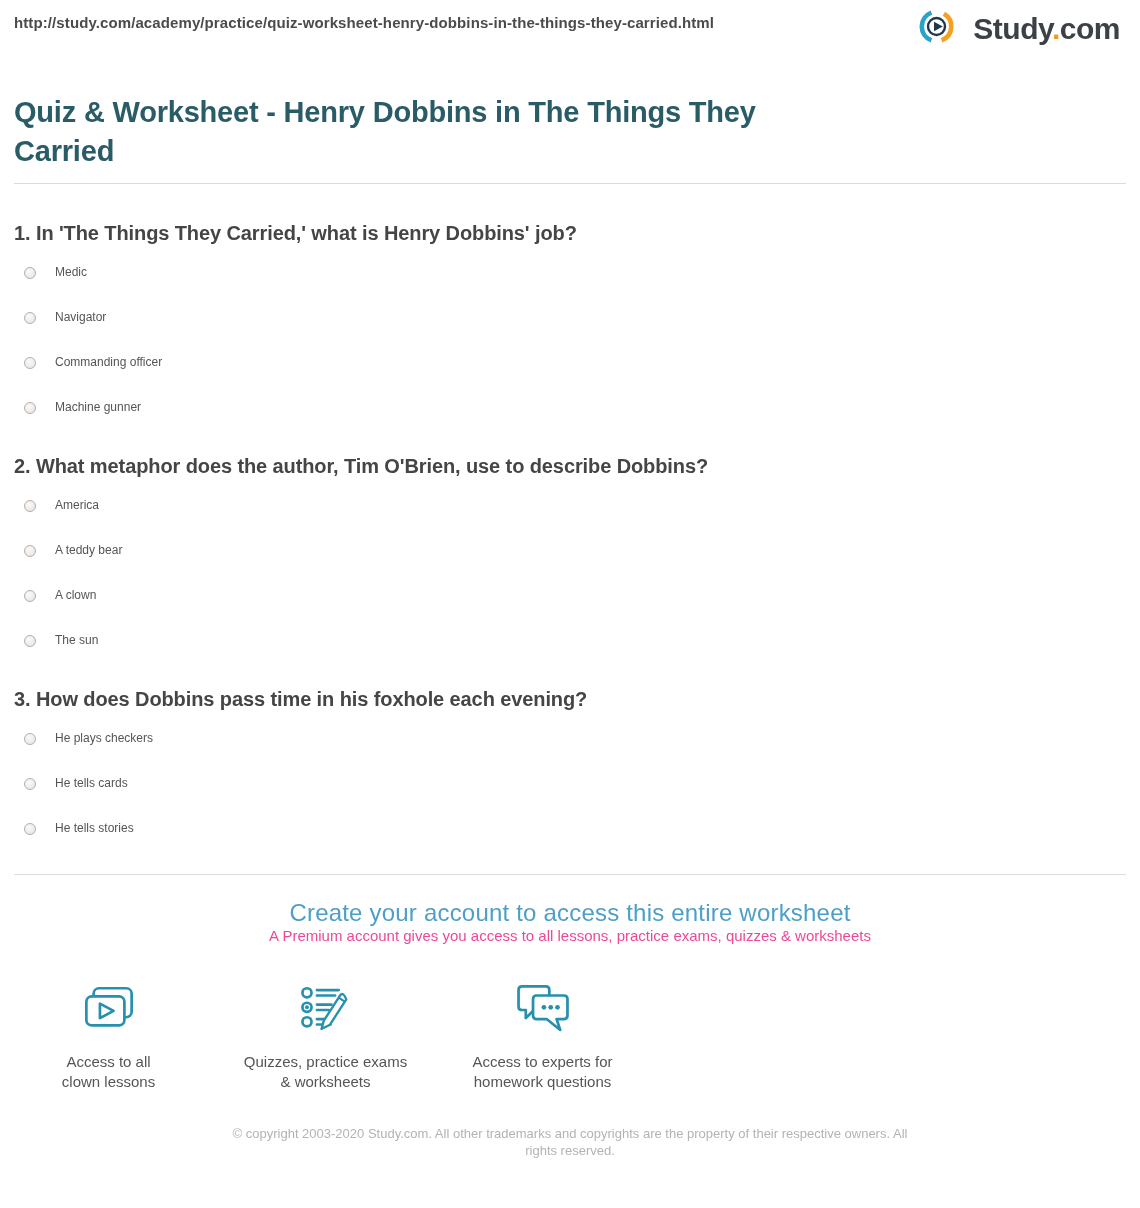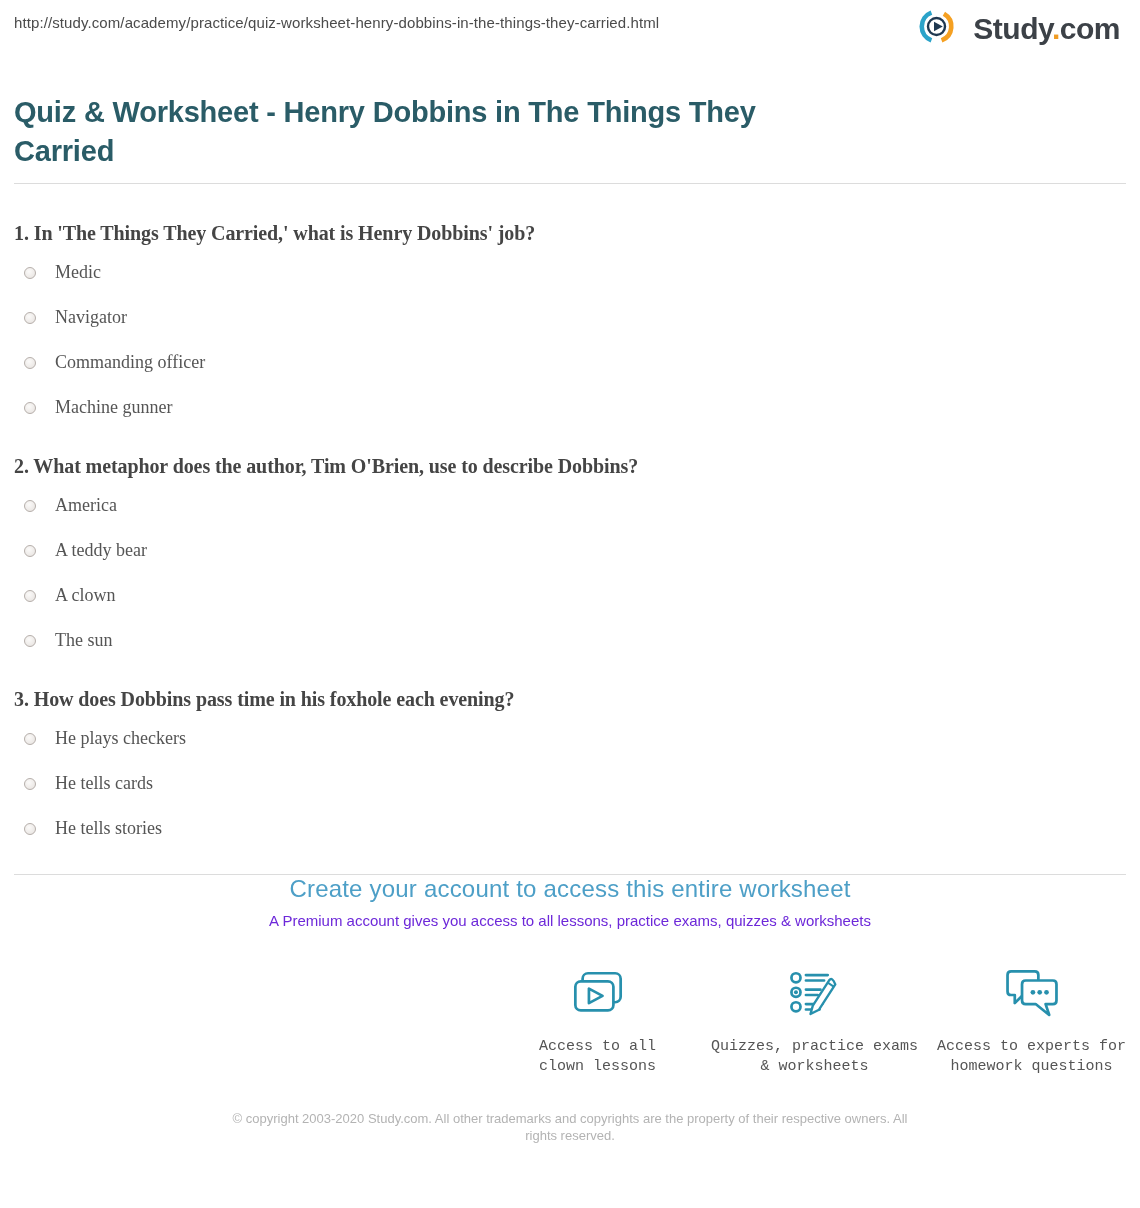--- a/index.html
+++ b/index.html
@@ -10,59 +10,60 @@
     color: #454545;
     overflow: hidden;
   }
   .page { width: 1140px; }
 
   
   .topbar {
     display: flex; justify-content: space-between; align-items: flex-start;
     padding: 8px 14px 0 14px;
   }
-  .url { font-size: 15px; color: #4b4b4b; margin-top: 6px; letter-spacing: 0.1px; }
+  .url { font-size: 15px; color: #4b4b4b; margin-top: 6px; letter-spacing: 0.1px; font-weight: bold; }
   .logo { display: flex; align-items: center; gap: 18px; cursor: pointer; margin-right: 6px; }
   .logo-text { font-size: 30px; font-weight: 700; color: #3c4147; letter-spacing: -0.5px; }
   .logo-dot { color: #f09c24; }
 
   
   h1.title {
     margin: 44px 14px 0 14px;
     max-width: 820px;
     font-size: 29px; font-weight: 700;
     color: #2a5c67; line-height: 1.35; letter-spacing: -0.2px;
   }
   .divider { border: none; border-top: 1px solid #dcdcdc; margin: 12px 14px 0 14px; }
 
   
-  .questions { padding: 0 14px; font-family: Liberation Serif, serif; }
+  .questions { padding: 0 14px; }
   .q-heading {
     font-size: 20px; font-weight: 700; color: #454545;
     margin: 38px 0 18px 0; letter-spacing: -0.1px;
   }
   .option { display: flex; align-items: center; margin: 0 0 26px 10px; line-height: 19px; cursor: pointer; }
   .radio {
     width: 12px; height: 12px; border-radius: 50%;
     border: 1px solid #b6afab;
     background: radial-gradient(circle at 40% 35%, #fbfaf9 0%, #eae6e3 80%);
     flex: 0 0 auto;
   }
-  .option-label { font-size: 18px; color: #555555; margin-left: 19px; }
+  .option-label { font-size: 12px; color: #555555; margin-left: 19px; }
 
   .divider2 { border: none; border-top: 1px solid #dcdcdc; margin: 36px 14px 0 14px; }
 
   
   .cta { text-align: center; }
   .cta-heading {
+    margin-top: 24px;
     font-size: 24px; font-weight: 300; color: #4d9fc7; letter-spacing: 0.2px;
   }
-  .cta-sub { margin-top: 9px; font-size: 15px; color: #6d28d9; }
-
-  .features { display: flex; justify-content: flex-end; margin-top: 37px; font-family: Liberation Mono, monospace; }
+  .cta-sub { font-size: 15px; color: #ec4899; }
+
+  .features { display: flex; justify-content: flex-start; margin-top: 37px; }
   .feature { width: 217px; text-align: center; }
   .feature-icon { height: 58px; display: flex; justify-content: center; align-items: flex-start; }
   .feature-label { margin-top: 13px; font-size: 15px; color: #555555; line-height: 20px; }
 
   .copyright {
     margin: 33px auto 0 auto; max-width: 705px;
     text-align: center; font-size: 13px; color: #b3b3b3; line-height: 17px;
     padding-bottom: 30px;
   }
 </style>

